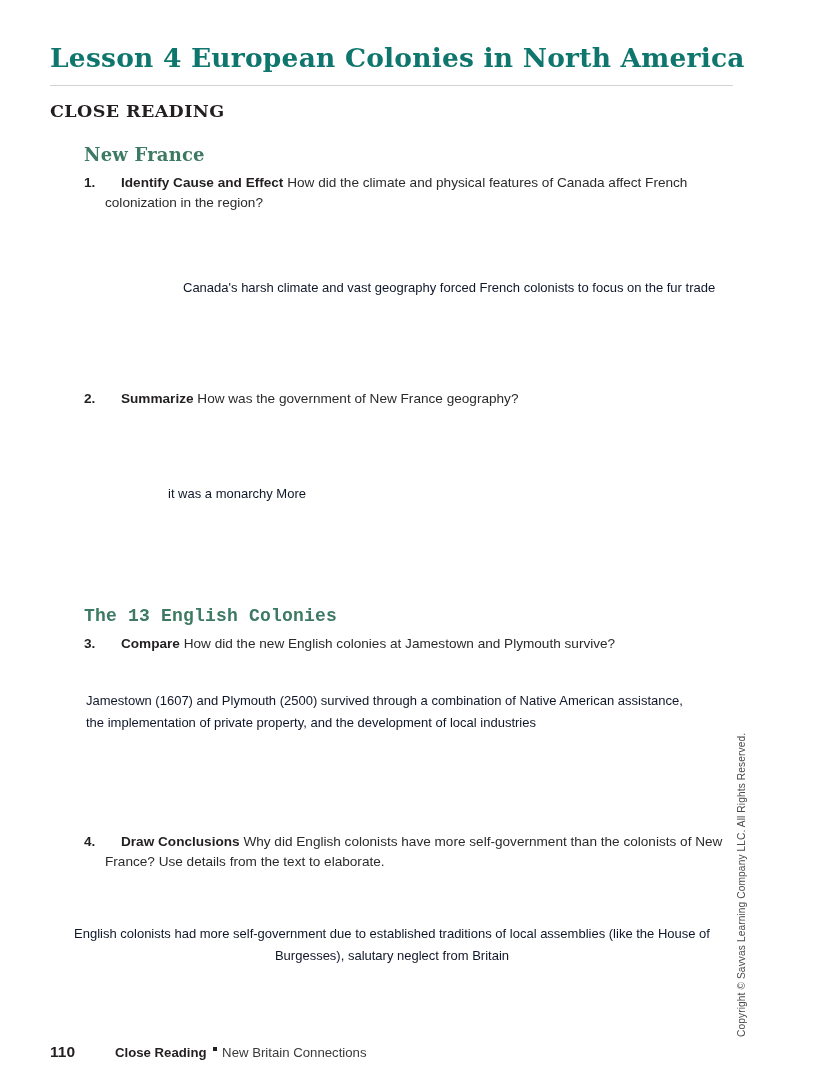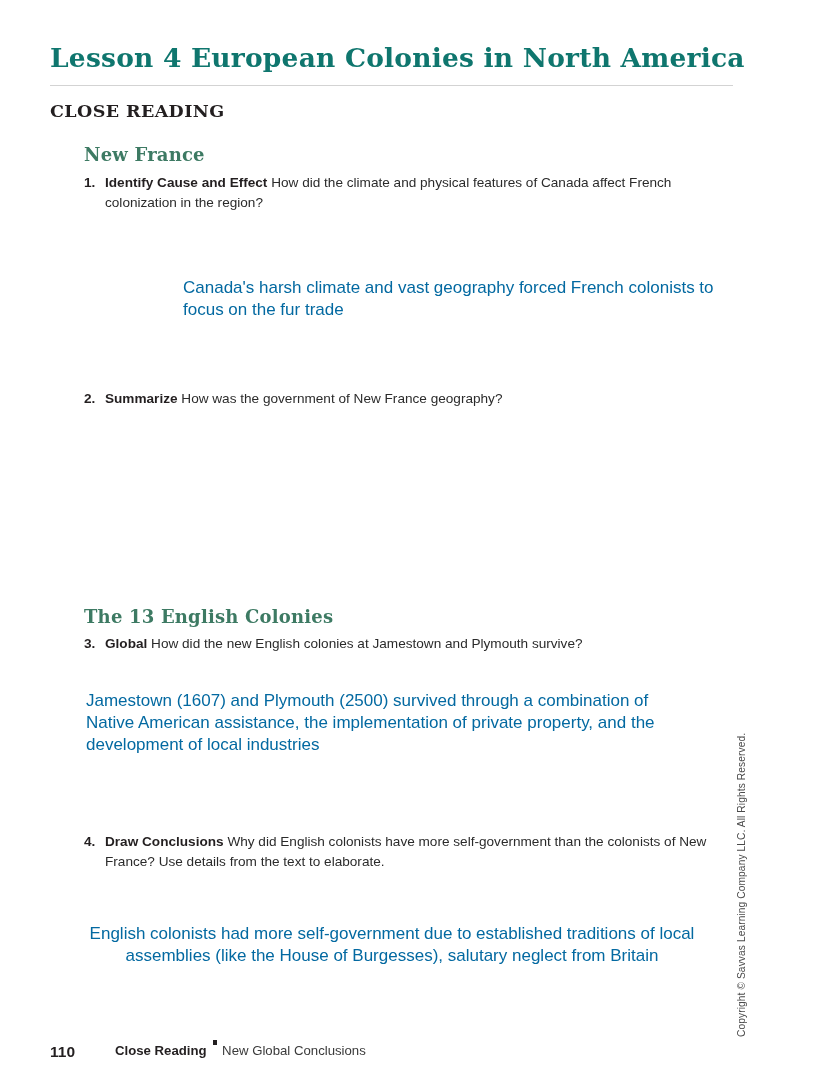--- a/index.html
+++ b/index.html
@@ -58,21 +58,21 @@
   .subhead {
     position: absolute;
     font-family: "DejaVu Serif", serif;
     font-size: 18px;
     font-weight: bold;
     color: #3d7a63;
     letter-spacing: 0.2px;
     white-space: nowrap;
   }
   .subhead-new-france { left: 84px; top: 144px; }
-  .subhead-13-colonies { left: 84px; top: 606px; }
+  .subhead-13-colonies { left: 84px; top: 606px; font-family: Liberation Mono, monospace; }
 
   
   .question {
     position: absolute;
     font-size: 13.6px;
     line-height: 19.5px;
     color: #2b2b2b;
   }
   .q-num {
     position: absolute;
@@ -81,33 +81,34 @@
     font-weight: bold;
     color: #231f20;
   }
   .q-body {
     display: block;
     padding-left: 21px;
   }
   .q-type {
     font-weight: bold;
     color: #231f20;
+    margin-left: 16px;
   }
 
   .question-1 { left: 84px; top: 173px; width: 620px; }
   .question-2 { left: 84px; top: 389px; width: 620px; }
   .question-3 { left: 84px; top: 634px; width: 620px; }
   .question-4 { left: 84px; top: 832px; width: 652px; }
 
   
   .answer {
     position: absolute;
-    font-size: 17px;
+    font-size: 13px;
     line-height: 22px;
-    color: #0369a1;
+    color: #0f172a;
   }
   .answer-1 { left: 183px; top: 277px; width: 565px; }
   .answer-2 { left: 168px; top: 483px; width: 440px; }
   .answer-3 { left: 86px; top: 690px; width: 615px; }
   .answer-4 { left: 67px; top: 923px; width: 650px; text-align: center; }
 
   
   .copyright {
     position: absolute;
     left: 736px;
@@ -122,21 +123,21 @@
     translate: 0 332px;
     letter-spacing: 0.1px;
   }
 
   
   .footer {
     position: absolute;
     left: 50px;
     top: 1043px;
     display: flex;
-    align-items: flex-start;
+    align-items: center;
     font-size: 13.2px;
     color: #231f20;
   }
   .footer-page {
     font-weight: bold;
     font-size: 15.5px;
     width: 65px;
   }
   .footer-section {
     font-weight: bold;
@@ -179,27 +180,28 @@
   <div class="answer answer-1">Canada's harsh climate and vast geography forced French colonists to focus on the fur trade</div>
 
   <div class="question question-2">
     <span class="q-num">2.</span>
     <span class="q-body">
       <span class="q-type">Summarize</span>
       <span>How was the government of New France geography?</span>
     </span>
   </div>
 
+  <div class="answer answer-2">it was a monarchy More</div>
 
   <div class="subhead subhead-13-colonies">The 13 English Colonies</div>
 
   <div class="question question-3">
     <span class="q-num">3.</span>
     <span class="q-body">
-      <span class="q-type">Global</span>
+      <span class="q-type">Compare</span>
       <span>How did the new English colonies at Jamestown and Plymouth survive?</span>
     </span>
   </div>
 
   <div class="answer answer-3">Jamestown (1607) and Plymouth (2500) survived through a combination of Native American assistance, the implementation of private property, and the development of local industries</div>
 
   <div class="question question-4">
     <span class="q-num">4.</span>
     <span class="q-body">
       <span class="q-type">Draw Conclusions</span>
@@ -208,16 +210,16 @@
   </div>
 
   <div class="answer answer-4">English colonists had more self-government due to established traditions of local assemblies (like the House of Burgesses), salutary neglect from Britain</div>
 
   <div class="copyright">Copyright © Savvas Learning Company LLC. All Rights Reserved.</div>
 
   <div class="footer">
     <span class="footer-page">110</span>
     <span class="footer-section">Close Reading</span>
     <span class="footer-bullet"></span>
-    <span class="footer-book">New Global Conclusions</span>
+    <span class="footer-book">New Britain Connections</span>
   </div>
 
 </div>
 
 </body></html>

